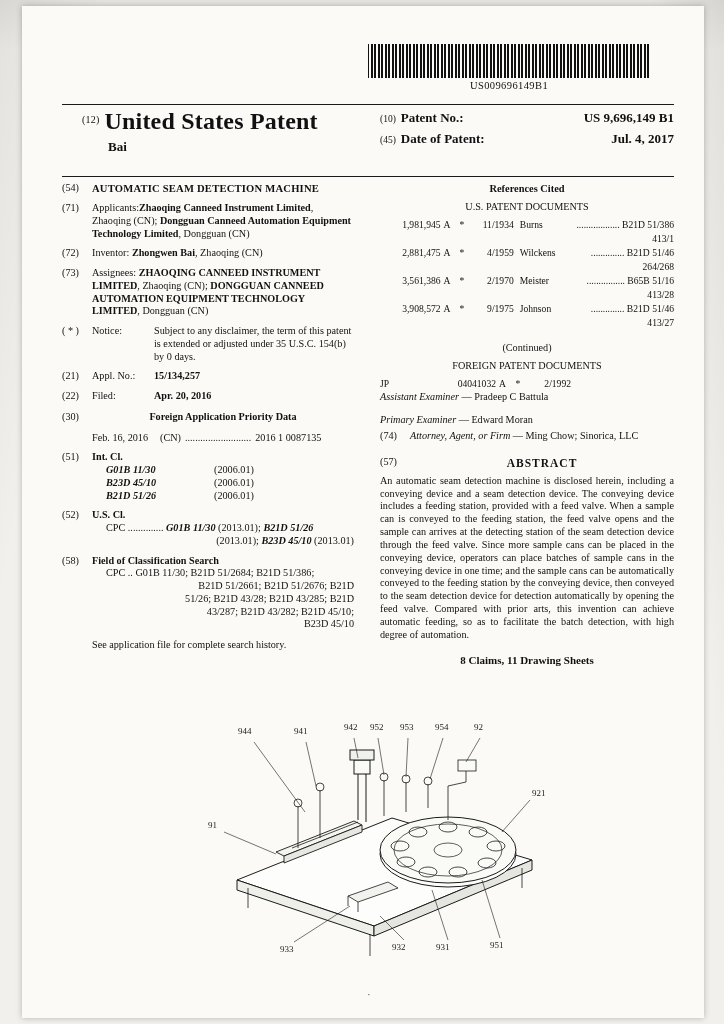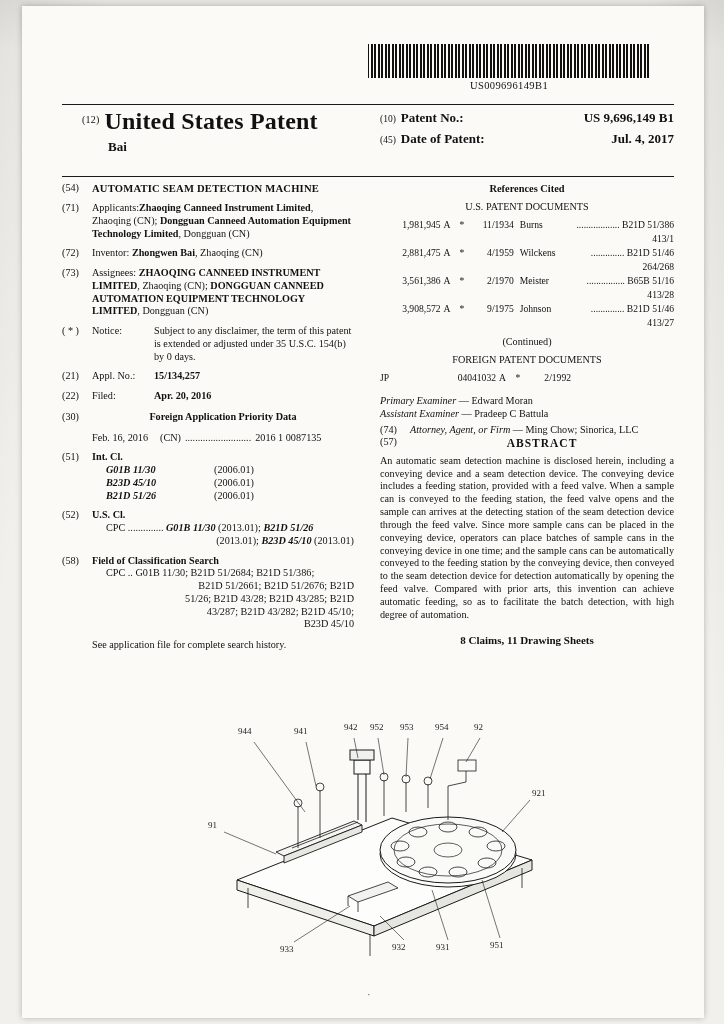--- a/index.html
+++ b/index.html
@@ -175,21 +175,21 @@
   .bi { font-weight: bold; font-style: italic; }
 
   .title-54 {
     font-weight: bold;
     font-size: 10.6px;
     letter-spacing: 0.2px;
     text-transform: uppercase;
   }
 
   .centered { text-align: center; }
-  .mt6 { margin-top: 6px; }
+  .mt6 { margin-top: 12px; }
   .mt10 { margin-top: 10px; }
 
   
   .refs {
     width: 100%;
     border-collapse: collapse;
     font-size: 9.6px;
     margin-top: 4px;
   }
   .refs td {
@@ -492,37 +492,37 @@
                     <td style="width:26px;">JP</td>
                     <td class="c-no" style="width:90px;">04041032</td>
                     <td class="c-k">A</td>
                     <td class="c-st">*</td>
                     <td class="c-dt">2/1992</td>
                     <td></td>
                   </tr>
                 </tbody>
               </table>
 
+              <div>
+                <span class="i">Assistant Examiner</span><span> — </span><span>Pradeep C Battula</span>
+              </div>
               <div style="margin-top:10px;">
                 <span class="i">Primary Examiner</span><span> — </span><span>Edward Moran</span>
-              </div>
-              <div>
-                <span class="i">Assistant Examiner</span><span> — </span><span>Pradeep C Battula</span>
               </div>
             </div>
           </div>
 
           <div style="display:flex; margin-top:-4px;">
             <div style="width:30px;flex:0 0 30px;">(74)</div>
             <div style="flex:1 1 auto;">
               <span class="i">Attorney, Agent, or Firm</span><span> — </span><span>Ming Chow; Sinorica, LLC</span>
             </div>
           </div>
 
-          <div style="display:flex; ">
+          <div style="display:flex; margin-top:14px;">
             <div style="width:30px;flex:0 0 30px;">(57)</div>
             <div style="flex:1 1 auto;">
               <div class="abstract-head">ABSTRACT</div>
             </div>
           </div>
           <div class="abstract-body">An automatic seam detection machine is disclosed herein, including a conveying device and a seam detection device. The conveying device includes a feeding station, provided with a feed valve. When a sample can is conveyed to the feeding station, the feed valve opens and the sample can arrives at the detecting station of the seam detection device through the feed valve. Since more sample cans can be placed in the conveying device, operators can place batches of sample cans in the conveying device in one time; and the sample cans can be automatically conveyed to the feeding station by the conveying device, then conveyed to the seam detection device for detection automatically by opening the feed valve. Compared with prior arts, this invention can achieve automatic feeding, so as to facilitate the batch detection, with high degree of automation.</div>
           <div class="claims-line">8 Claims, 11 Drawing Sheets</div>
 
         </div>
       </div>

